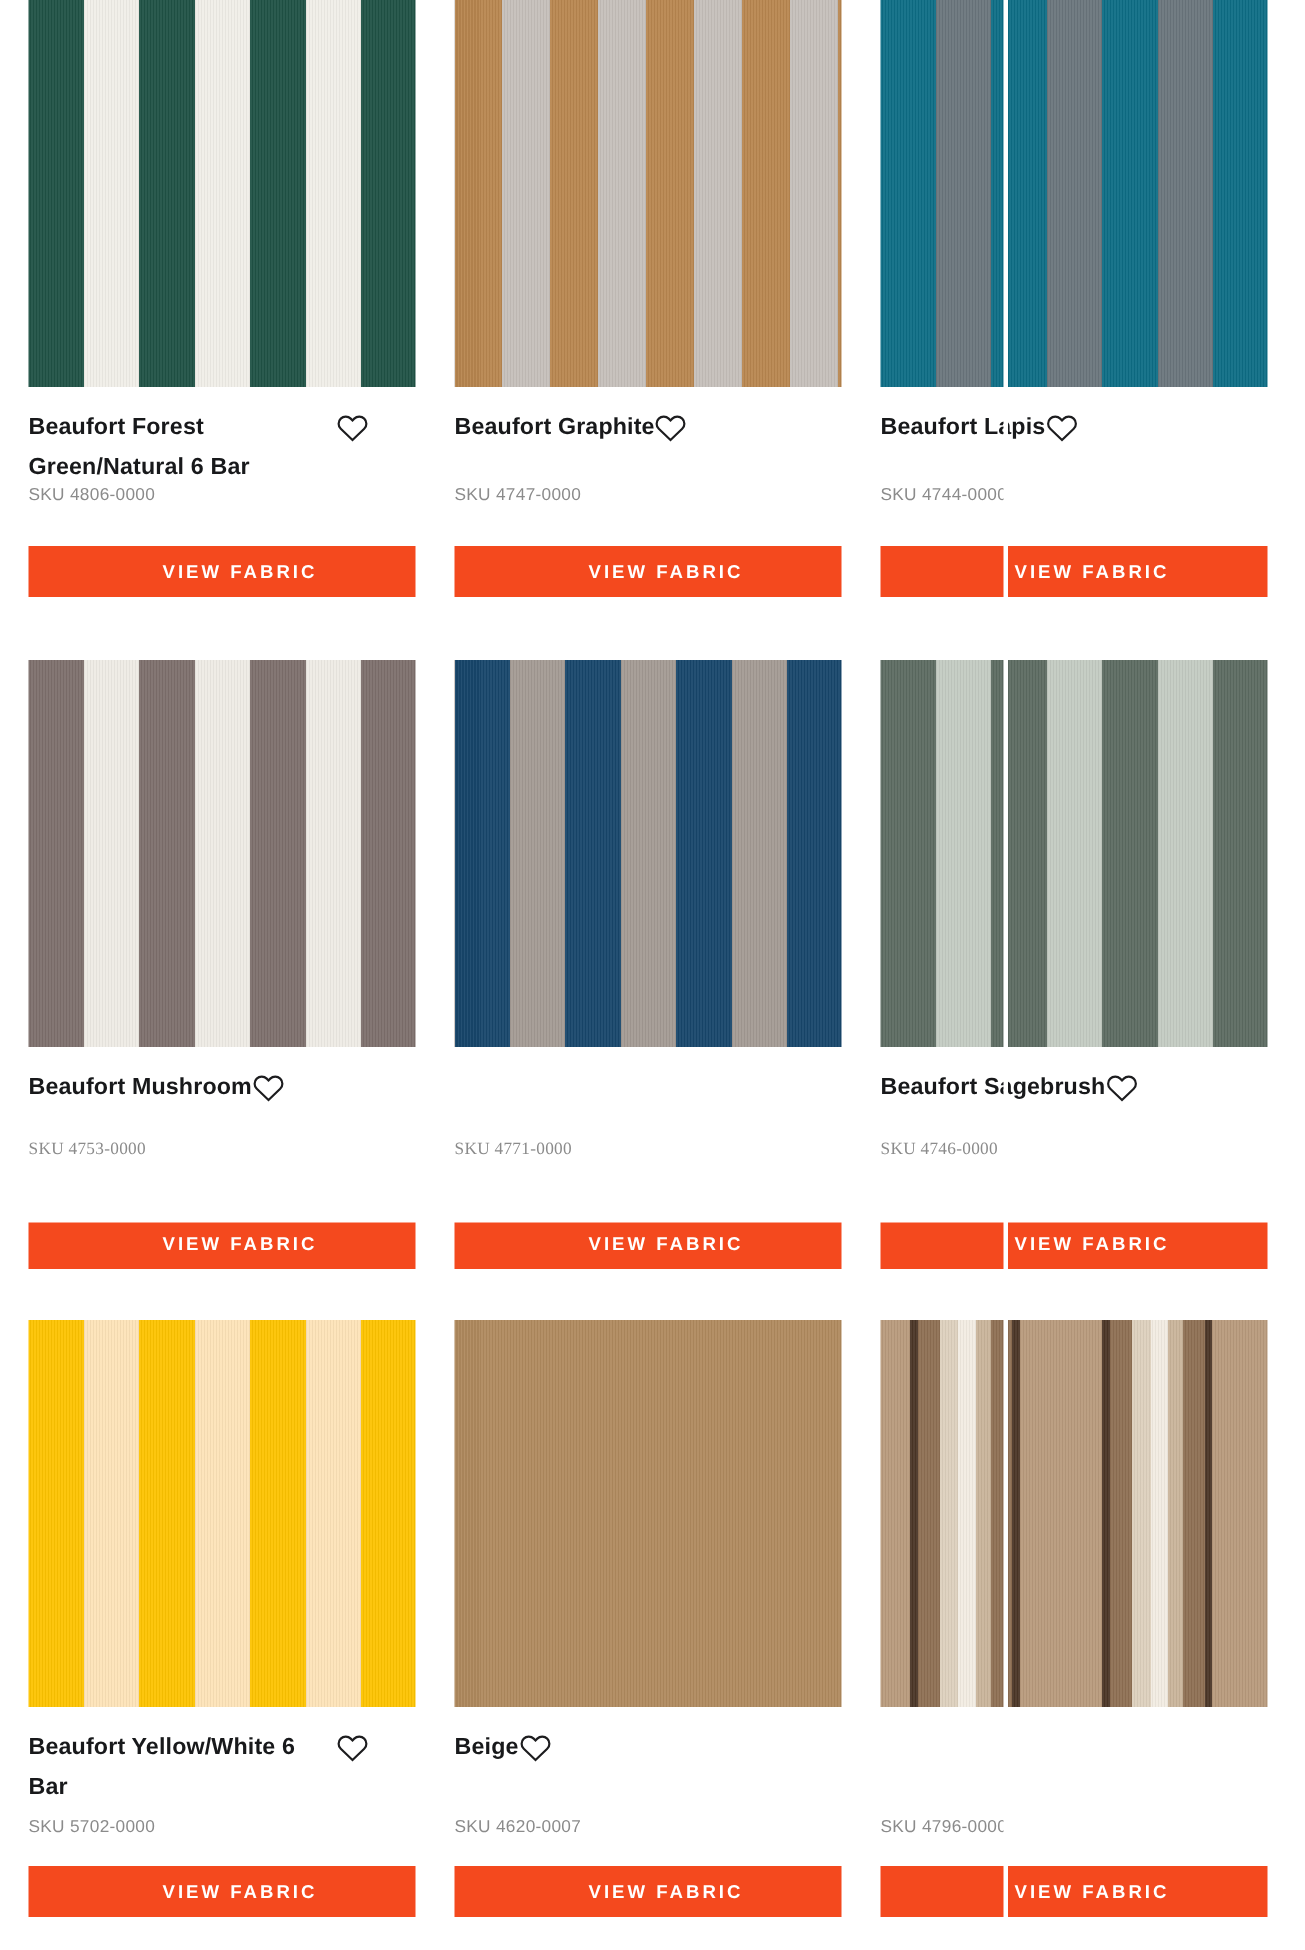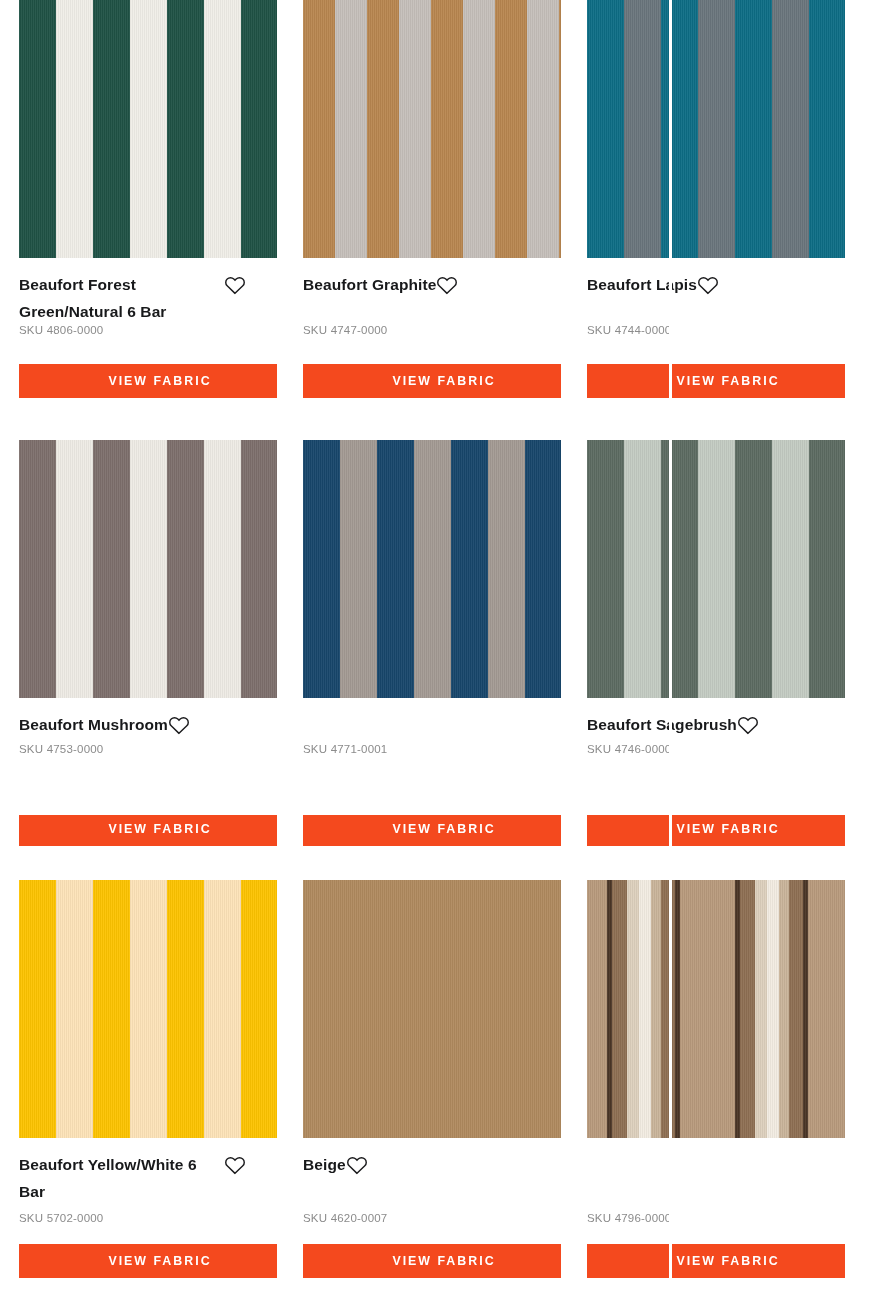--- a/index.html
+++ b/index.html
@@ -47,21 +47,21 @@
   .btn {
     position: absolute; left: 0;
     width: 258px; height: 34px;
     background: #f4491e; color: #fff;
     font-size: 12.4px; font-weight: bold; letter-spacing: 2px;
     display: flex; align-items: center; justify-content: center;
     border: none; cursor: pointer; padding-left: 24px;
   }
   
   .r1 .sku { top: 324px; }  .r1 .btn { top: 364px; }
-  .r2 .sku { top: 303px; }  .r2 .btn { top: 372px; }
+  .r2 .sku { top: 320px; font-family: Liberation Serif, serif; }  .r2 .btn { top: 372px; }
   .r3 .sku { top: 332px; }  .r3 .btn { top: 364px; }
 
   
   #seam-v {
     position: absolute; top: 0; left: 669px;
     width: 3px; height: 1300px; background: #ffffff;
     z-index: 40; pointer-events: none;
   }
   #seam-h {
     position: absolute; top: 812px; left: 0;
@@ -134,21 +134,21 @@
       </span>
     </div>
     <div class="sku">SKU 4753-0000</div>
     <button class="btn" style="background: rgb(244, 73, 30);">VIEW FABRIC</button>
   </div>
 
   <div class="card r2">
     <div class="swatch" style="background: repeating-linear-gradient(90deg, rgb(23, 70, 107) 0px, rgb(23, 70, 107) 37px, rgb(163, 154, 147) 37px, rgb(163, 154, 147) 74px);">
       <div class="noise"></div>
     </div>
-    <div class="sku">SKU 4771-0001</div>
+    <div class="sku">SKU 4771-0000</div>
     <button class="btn" style="background: rgb(244, 73, 30);">VIEW FABRIC</button>
   </div>
 
   <div class="card r2">
     <div class="swatch" style="background: repeating-linear-gradient(90deg, rgb(92, 107, 97) 0px, rgb(92, 107, 97) 37px, rgb(195, 203, 194) 37px, rgb(195, 203, 194) 74px);">
       <div class="noise"></div>
     </div>
     <div class="title-row">
       <div class="title">Beaufort Sagebrush</div>
       <span class="heart">

